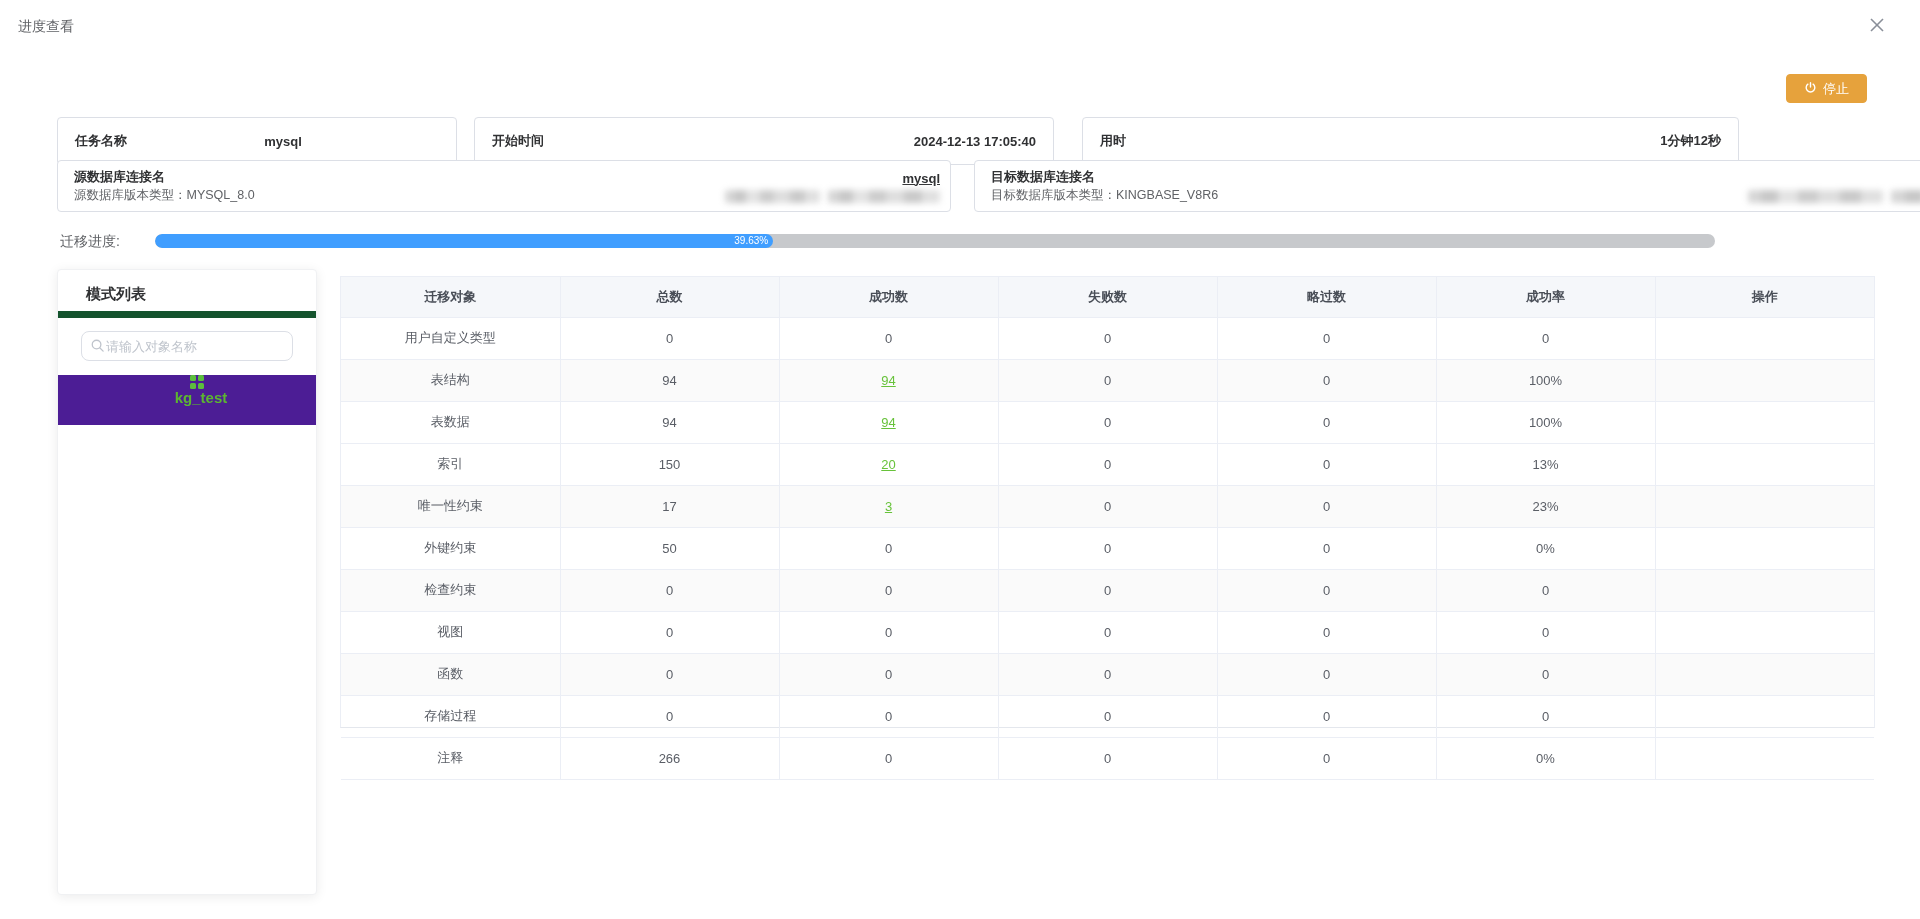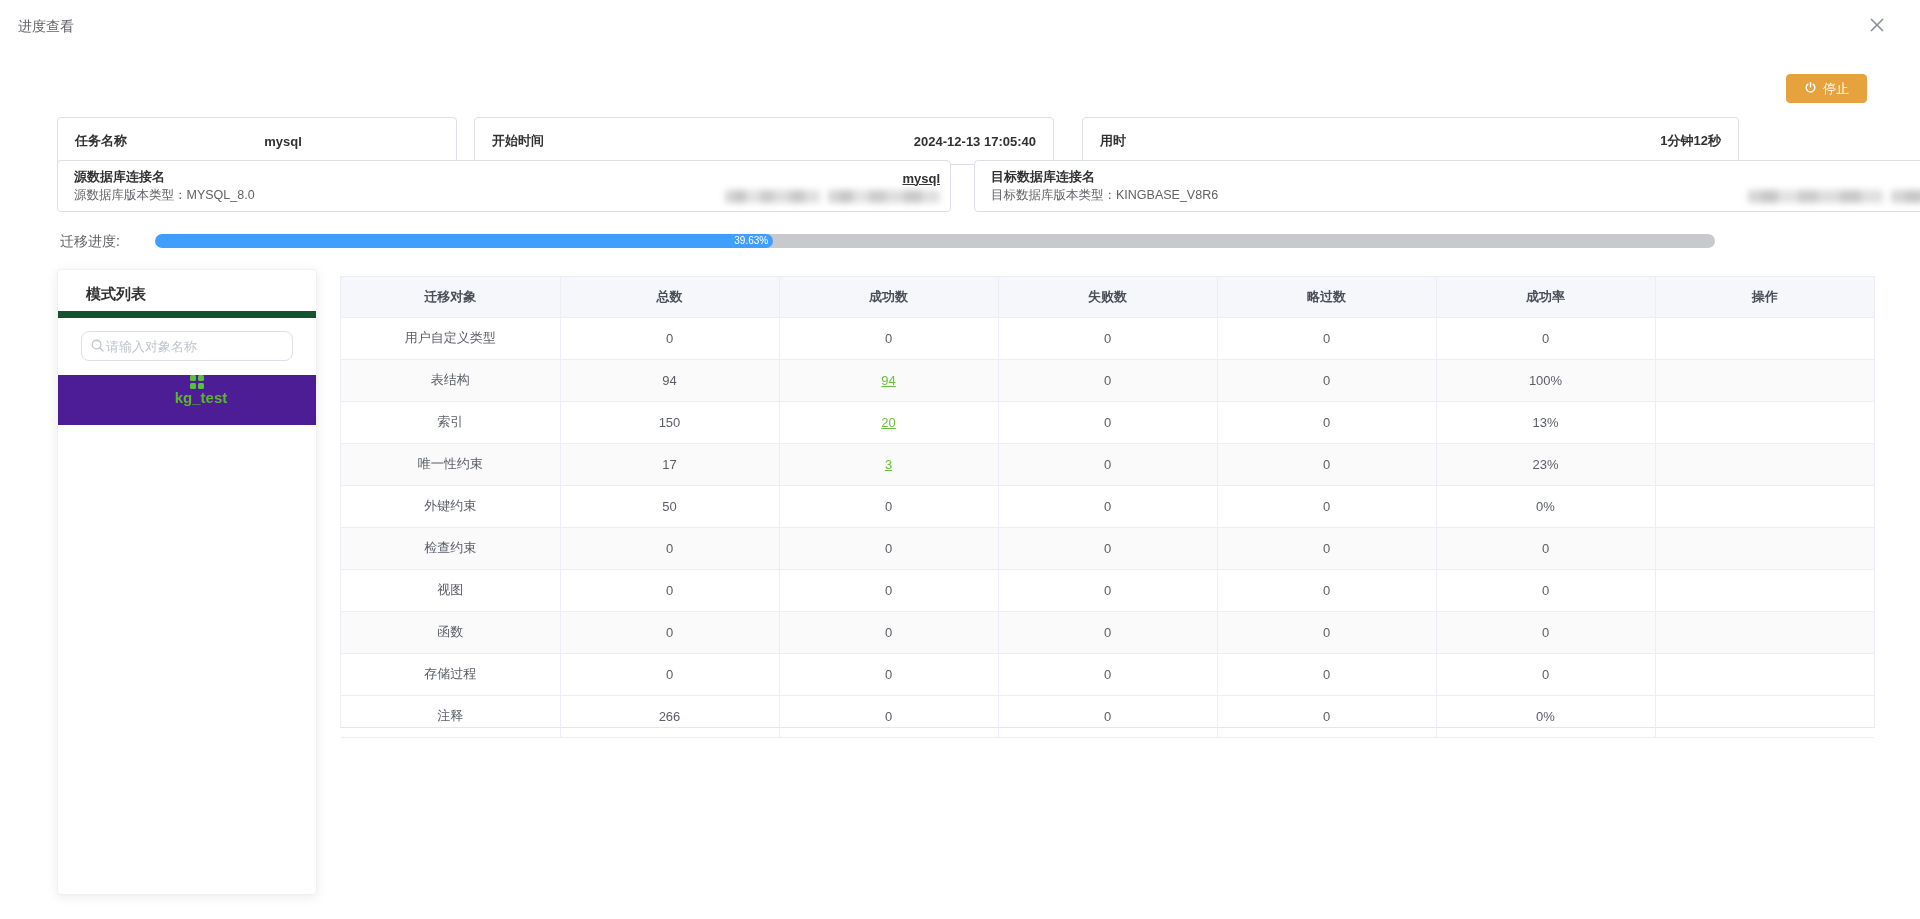--- a/index.html
+++ b/index.html
@@ -201,20 +201,29 @@
           <tr class="stripe">
             <td class="c-obj">表结构</td>
             <td class="c-num">94</td>
             <td class="c-num"><a class="green-link">94</a></td>
             <td class="c-zero">0</td>
             <td class="c-zero">0</td>
             <td class="c-num">100%</td>
             <td class="c-act"></td>
           </tr>
           <tr class="">
+            <td class="c-obj">表数据</td>
+            <td class="c-num">94</td>
+            <td class="c-num"><a class="green-link">94</a></td>
+            <td class="c-zero">0</td>
+            <td class="c-zero">0</td>
+            <td class="c-num">100%</td>
+            <td class="c-act"></td>
+          </tr>
+          <tr class="">
             <td class="c-obj">索引</td>
             <td class="c-num">150</td>
             <td class="c-num"><a class="green-link">20</a></td>
             <td class="c-zero">0</td>
             <td class="c-zero">0</td>
             <td class="c-num">13%</td>
             <td class="c-act"></td>
           </tr>
           <tr class="stripe">
             <td class="c-obj">唯一性约束</td>

